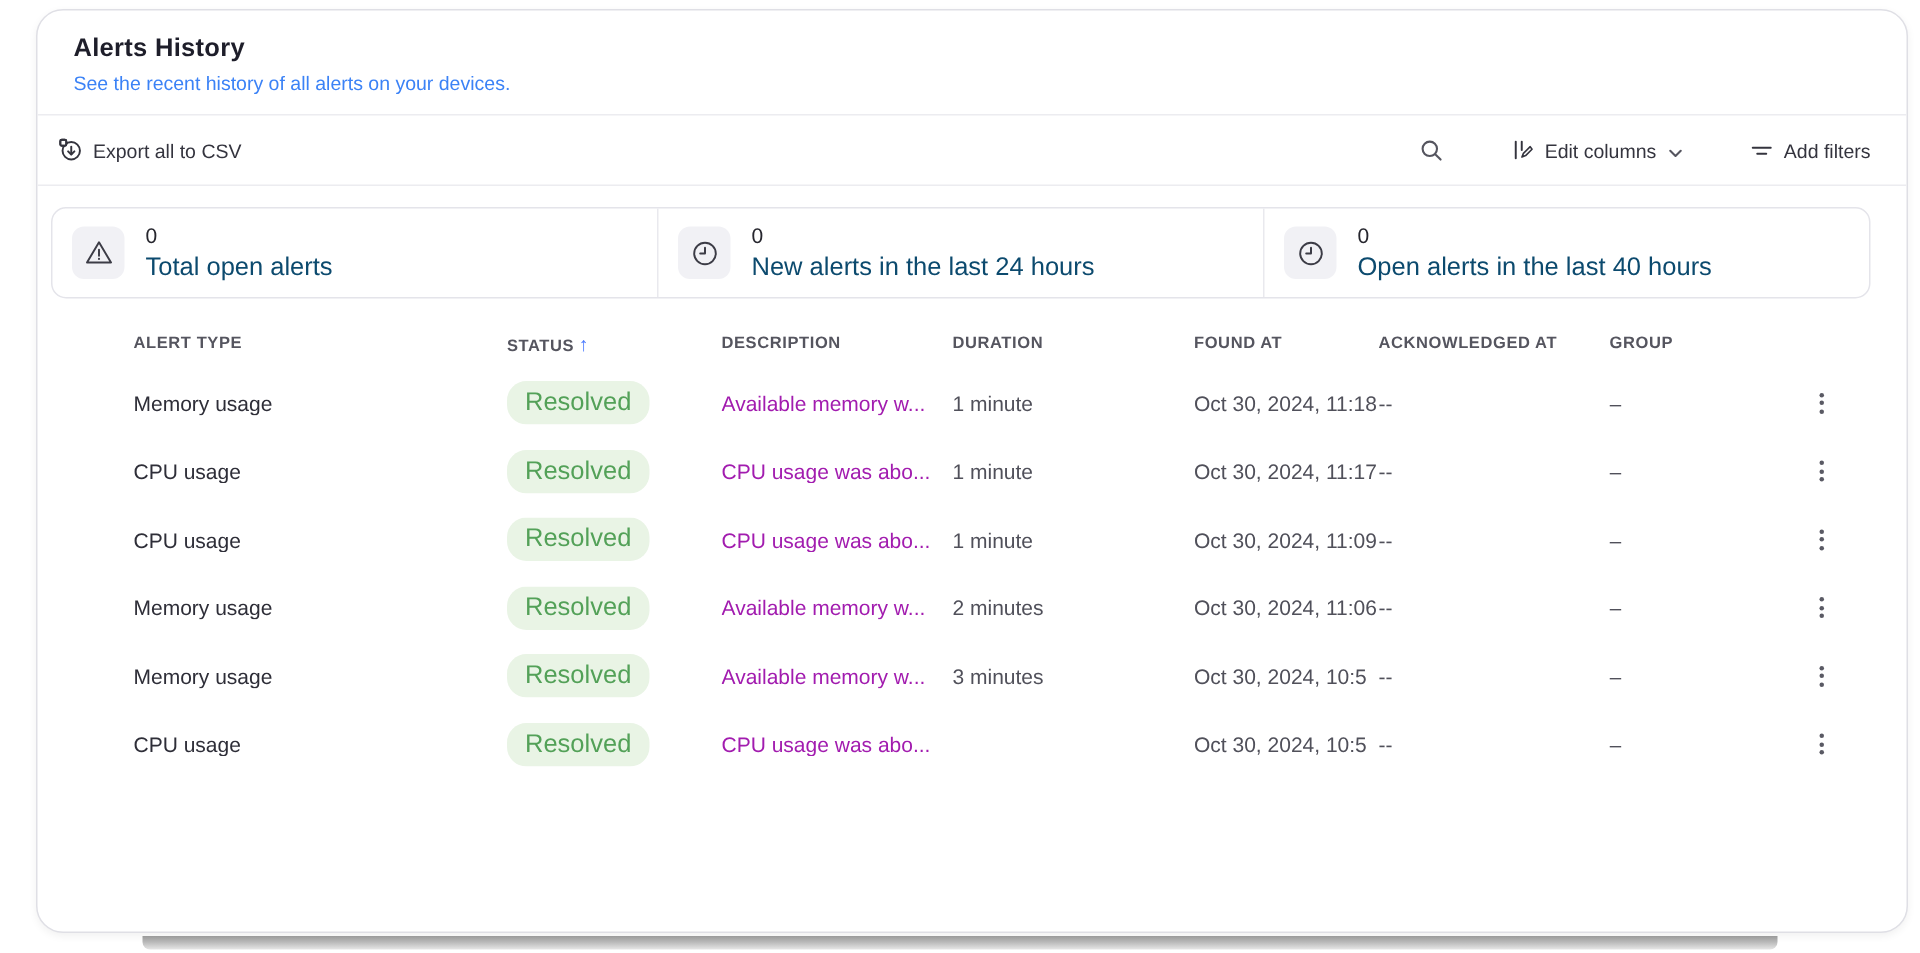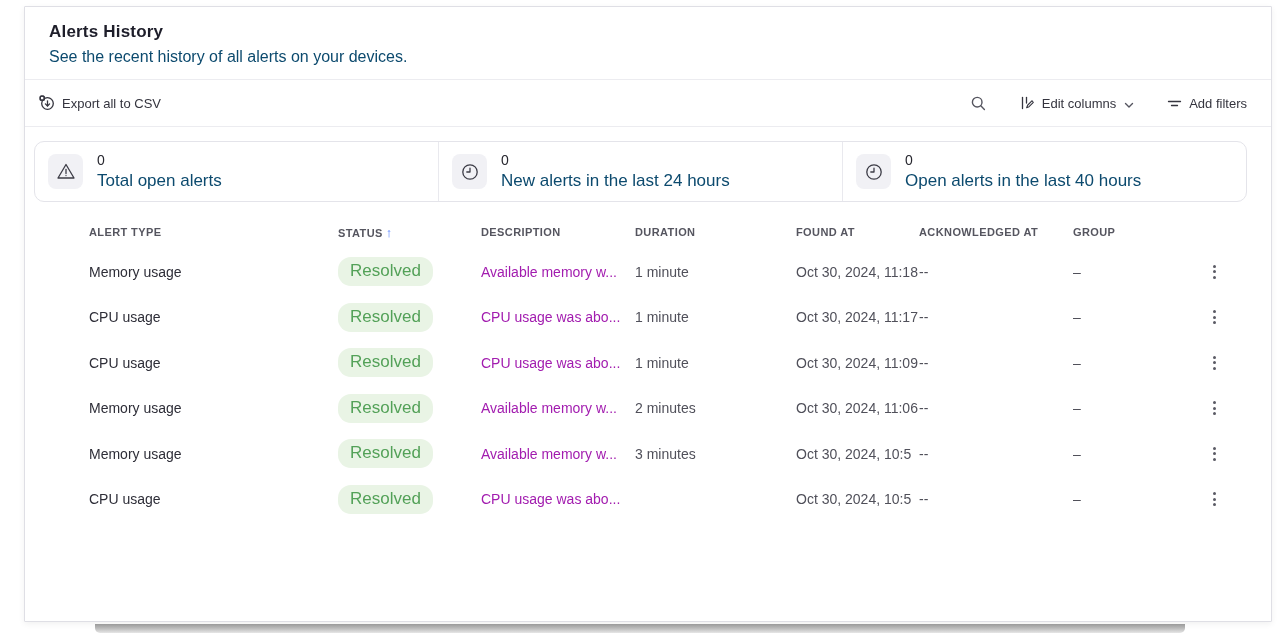--- a/index.html
+++ b/index.html
@@ -1,41 +1,41 @@
 <!DOCTYPE html>
 <html><head>
 <meta charset="utf-8">
 <style>
   * { margin: 0; padding: 0; box-sizing: border-box; }
   html, body { width: 1280px; height: 635px; background: #ffffff; overflow: hidden;
     font-family: "Liberation Sans", "DejaVu Sans", sans-serif; }
 
   .app-card {
     position: absolute; left: 24px; top: 6px; width: 1248px; height: 616px;
-    background: #ffffff; border: 1px solid #dfdfe5; border-radius: 1px;
+    background: #ffffff; border: 1px solid #dfdfe5; border-radius: 18px;
     box-shadow: 0 2px 6px rgba(0,0,0,0.06); overflow: hidden;
   }
   .window-edge {
     position: absolute; left: 95px; right: 95px; top: 624px; height: 9px;
     background: linear-gradient(#9a9a9a 0%, #b9b9b9 45%, #e6e6e6 100%);
     border-radius: 0 0 5px 5px;
   }
 
   
   .page-header { padding: 15px 24px 13px 24px; }
   .page-title { font-size: 17px; font-weight: 700; color: #1e1e2a; letter-spacing: .2px; }
-  .page-subtitle { margin-top: 6px; font-size: 16px; color: #0c4a6e; }
+  .page-subtitle { margin-top: 6px; font-size: 13px; color: #3b82f6; }
   .divider { height: 1px; background: #ececf0; }
 
   
   .toolbar { height: 46px; display: flex; align-items: center; padding: 0 24px 0 14px; }
   .tool-btn { display: flex; align-items: flex-end; gap: 7px; font-size: 13px;
     color: #34343e; cursor: pointer; background: none; border: none;
     font-family: inherit; white-space: nowrap; }
-  .toolbar-right { margin-left: auto; display: flex; align-items: center; gap: 32px; }
+  .toolbar-right { margin-left: auto; display: flex; align-items: center; gap: 44px; }
   .icon { display: inline-flex; align-items: center; justify-content: center; }
   .icon svg { display: block; }
 
   
   .stats-box { margin: 14px 24px 0 9px; border: 1px solid #e4e4ea; border-radius: 10px;
     display: flex; height: 61px; }
   .stat { flex: 1; display: flex; align-items: center; gap: 14px; padding-left: 13px; }
   .stat + .stat { border-left: 1px solid #e9e9ee; }
   .stat-icon-box { width: 35px; height: 35px; border-radius: 8px; background: #f1f1f5;
     display: flex; align-items: center; justify-content: center; }

